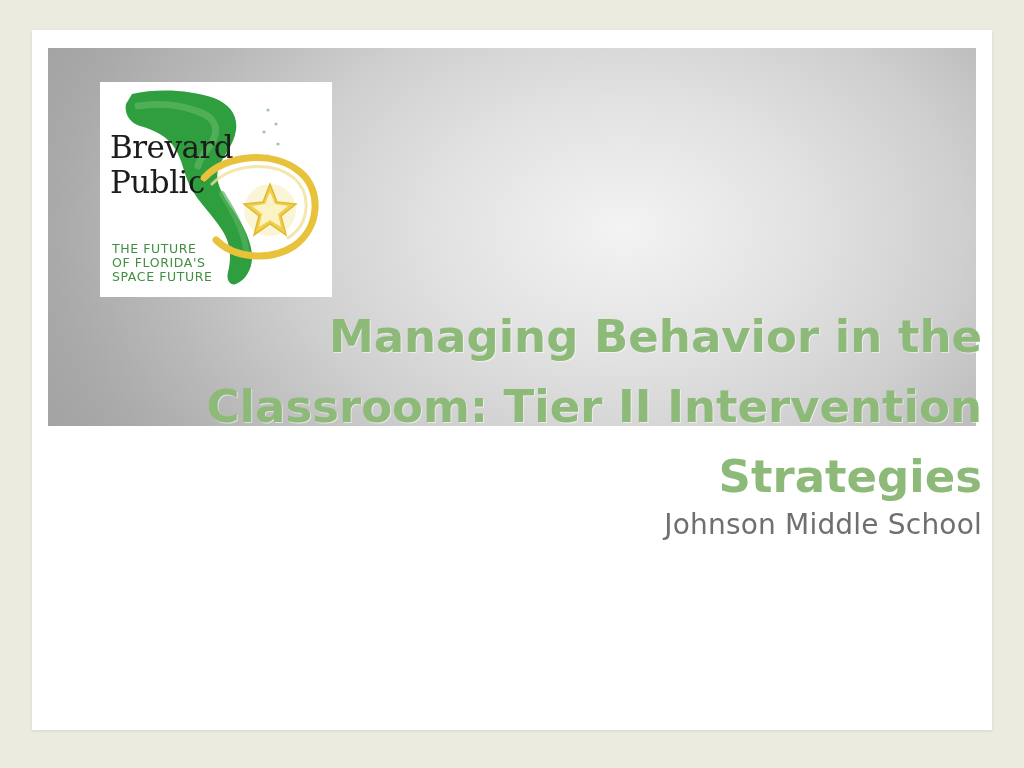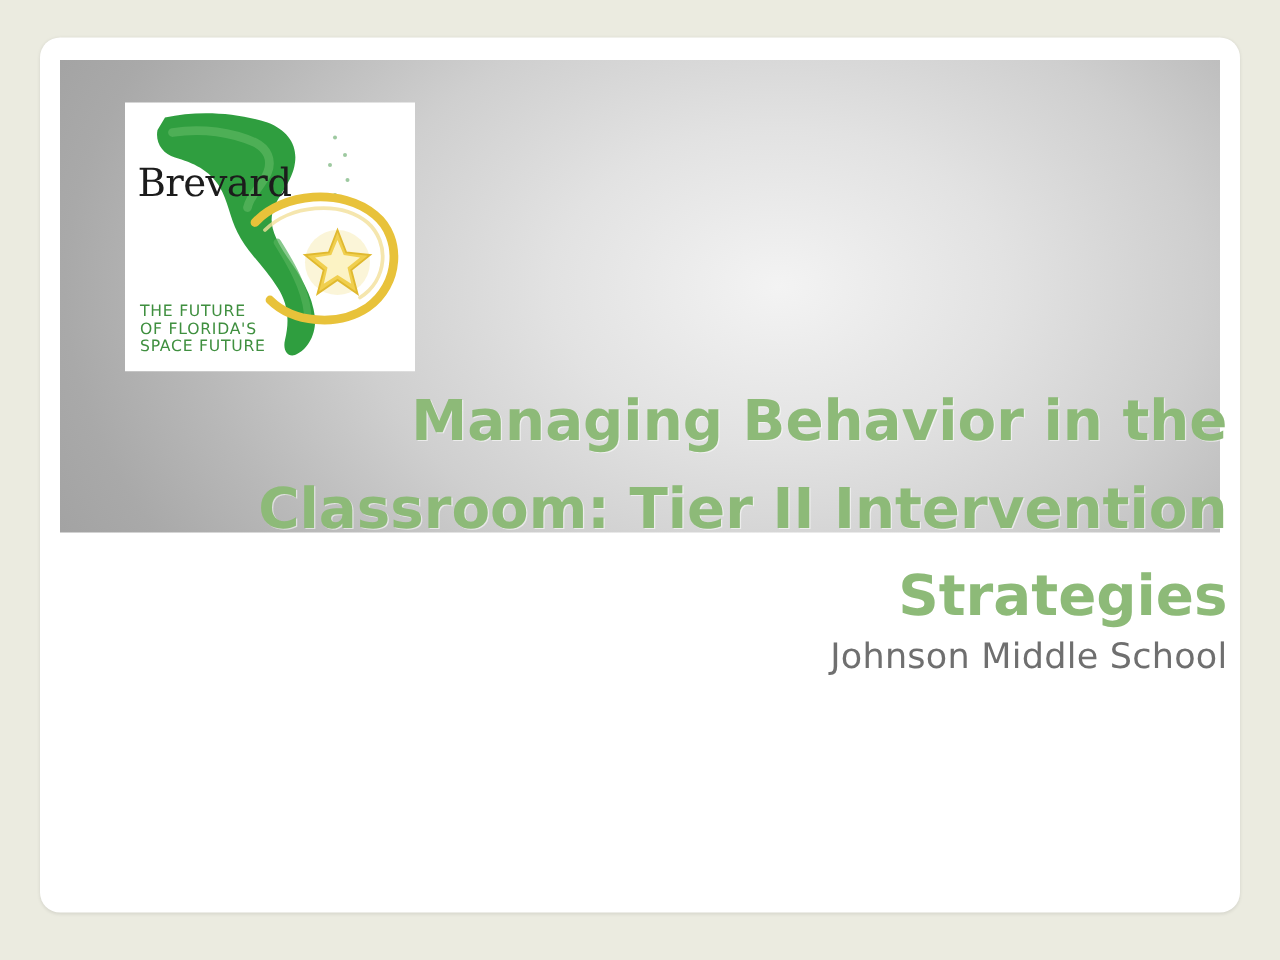--- a/index.html
+++ b/index.html
@@ -13,21 +13,21 @@
     font-family: "DejaVu Sans", sans-serif;
     overflow: hidden;
   }
   .slide {
     position: absolute;
     left: 32px;
     top: 30px;
     width: 960px;
     height: 700px;
     background: #ffffff;
-    border-radius: 16px;
+    border-radius: 0;
     box-shadow: 0 1px 3px rgba(0,0,0,0.10);
     overflow: hidden;
   }
   .banner {
     position: absolute;
     left: 16px;
     top: 18px;
     width: 928px;
     height: 378px;
     background:
@@ -117,20 +117,21 @@
       <path d="M104 108 C114 124 126 144 128 164" stroke="#54b25b" stroke-width="6" fill="none" stroke-linecap="round" opacity="0.7"></path>
       <circle cx="150" cy="24" r="1.6" fill="#9dc9a0"></circle>
       <circle cx="158" cy="38" r="1.6" fill="#9dc9a0"></circle>
       <circle cx="146" cy="46" r="1.6" fill="#9dc9a0"></circle>
       <circle cx="160" cy="58" r="1.6" fill="#9dc9a0"></circle>
       <circle cx="150" cy="70" r="1.6" fill="#9dc9a0"></circle>
     </svg>
 
     <div class="logo-text">
       <div>Brevard</div>
+      <div>Public</div>
     </div>
 
     <div class="logo-tagline">
       <div>THE FUTURE</div>
       <div>OF FLORIDA'S</div>
       <div>SPACE FUTURE</div>
     </div>
 
     <svg class="star-swoosh" viewBox="0 0 132 130">
       <path d="M8 34 C30 10 78 6 104 28 C126 46 124 84 98 102 C74 118 38 114 20 96" stroke="#e8c23a" stroke-width="7" fill="none" stroke-linecap="round"></path>

